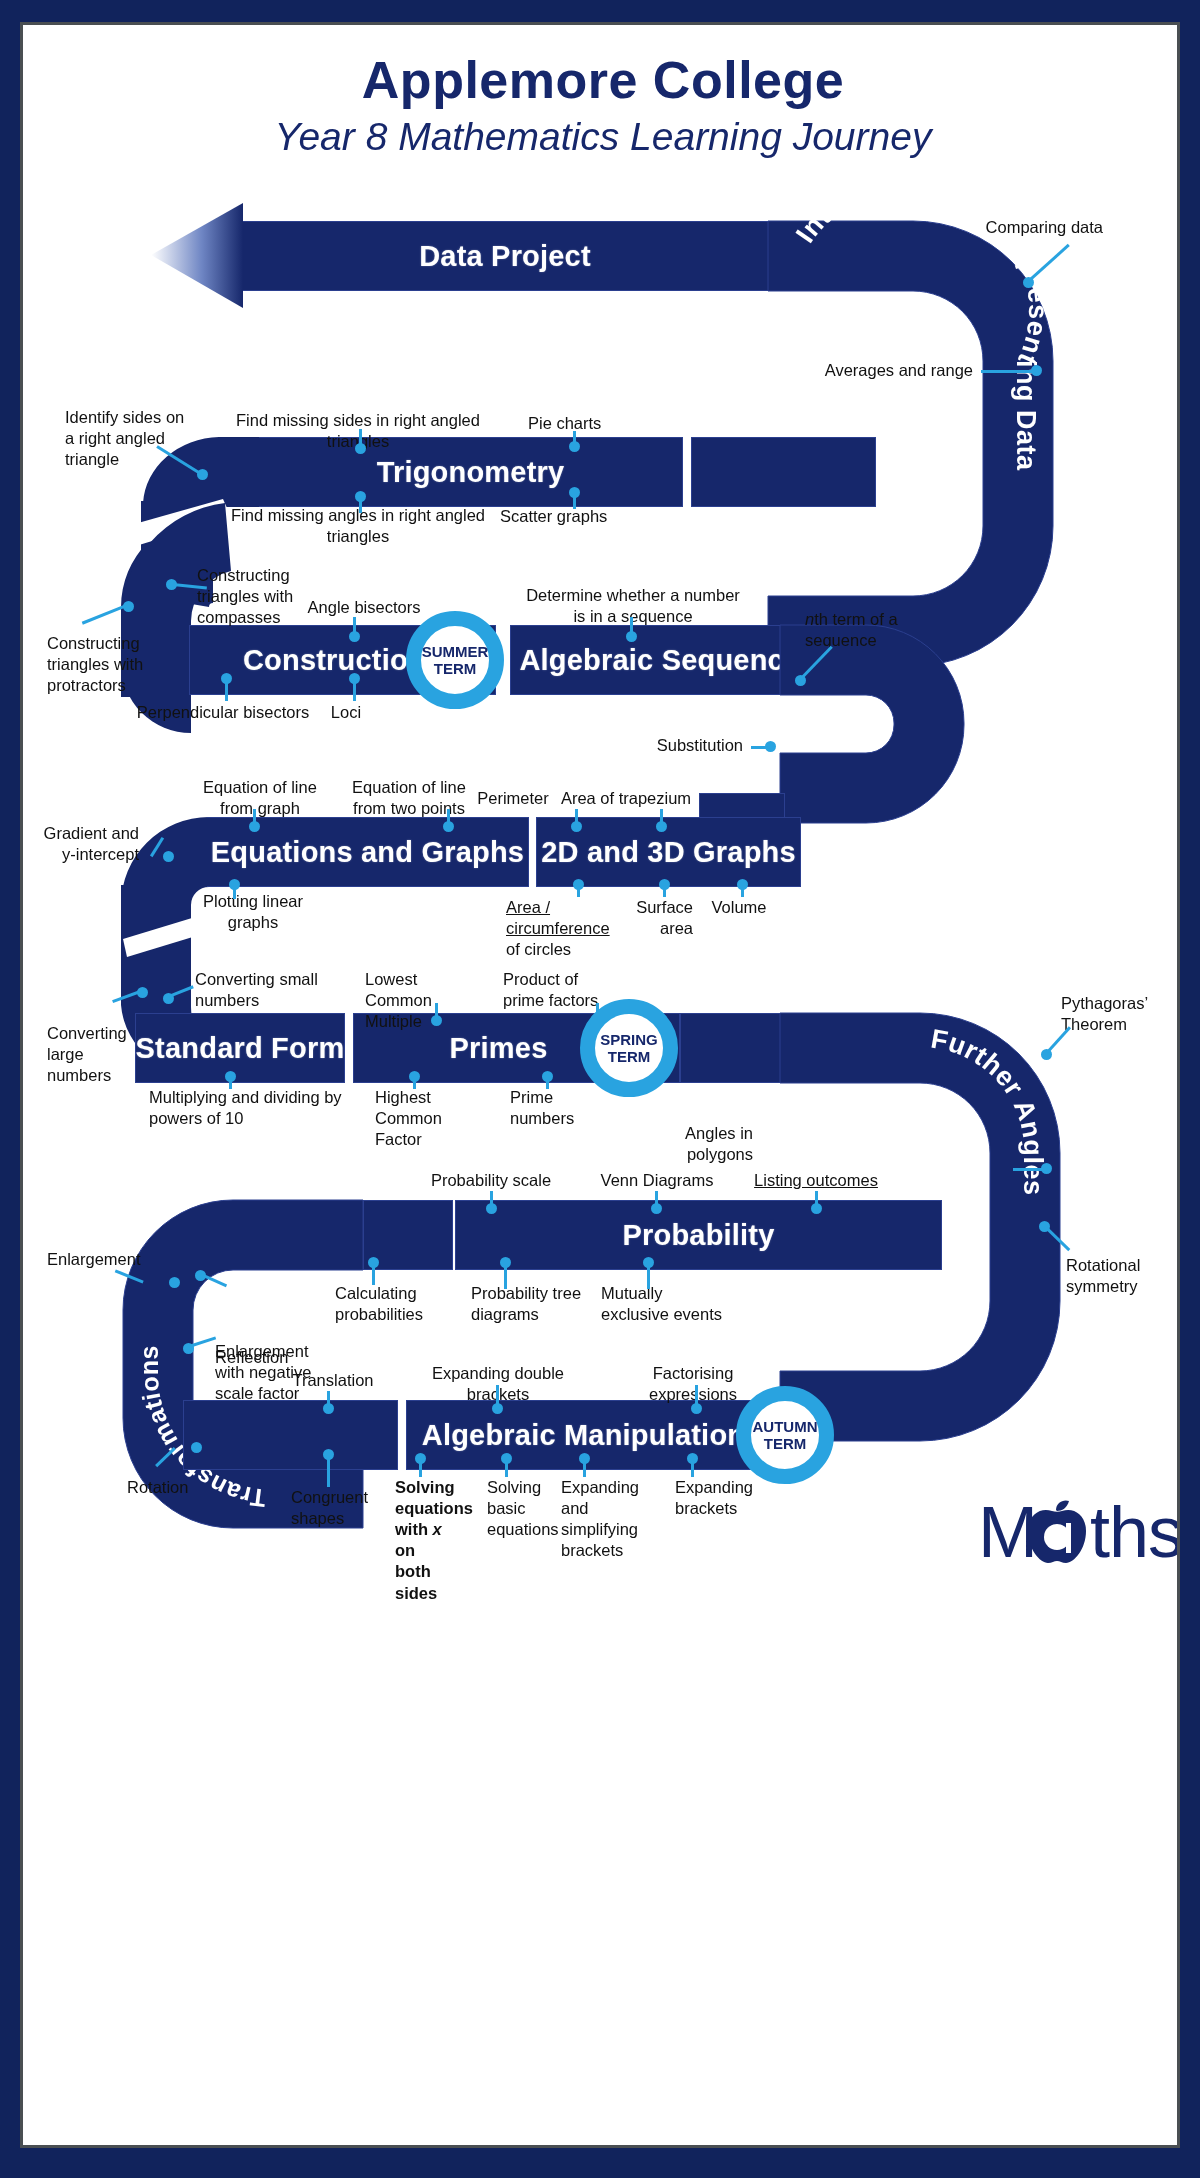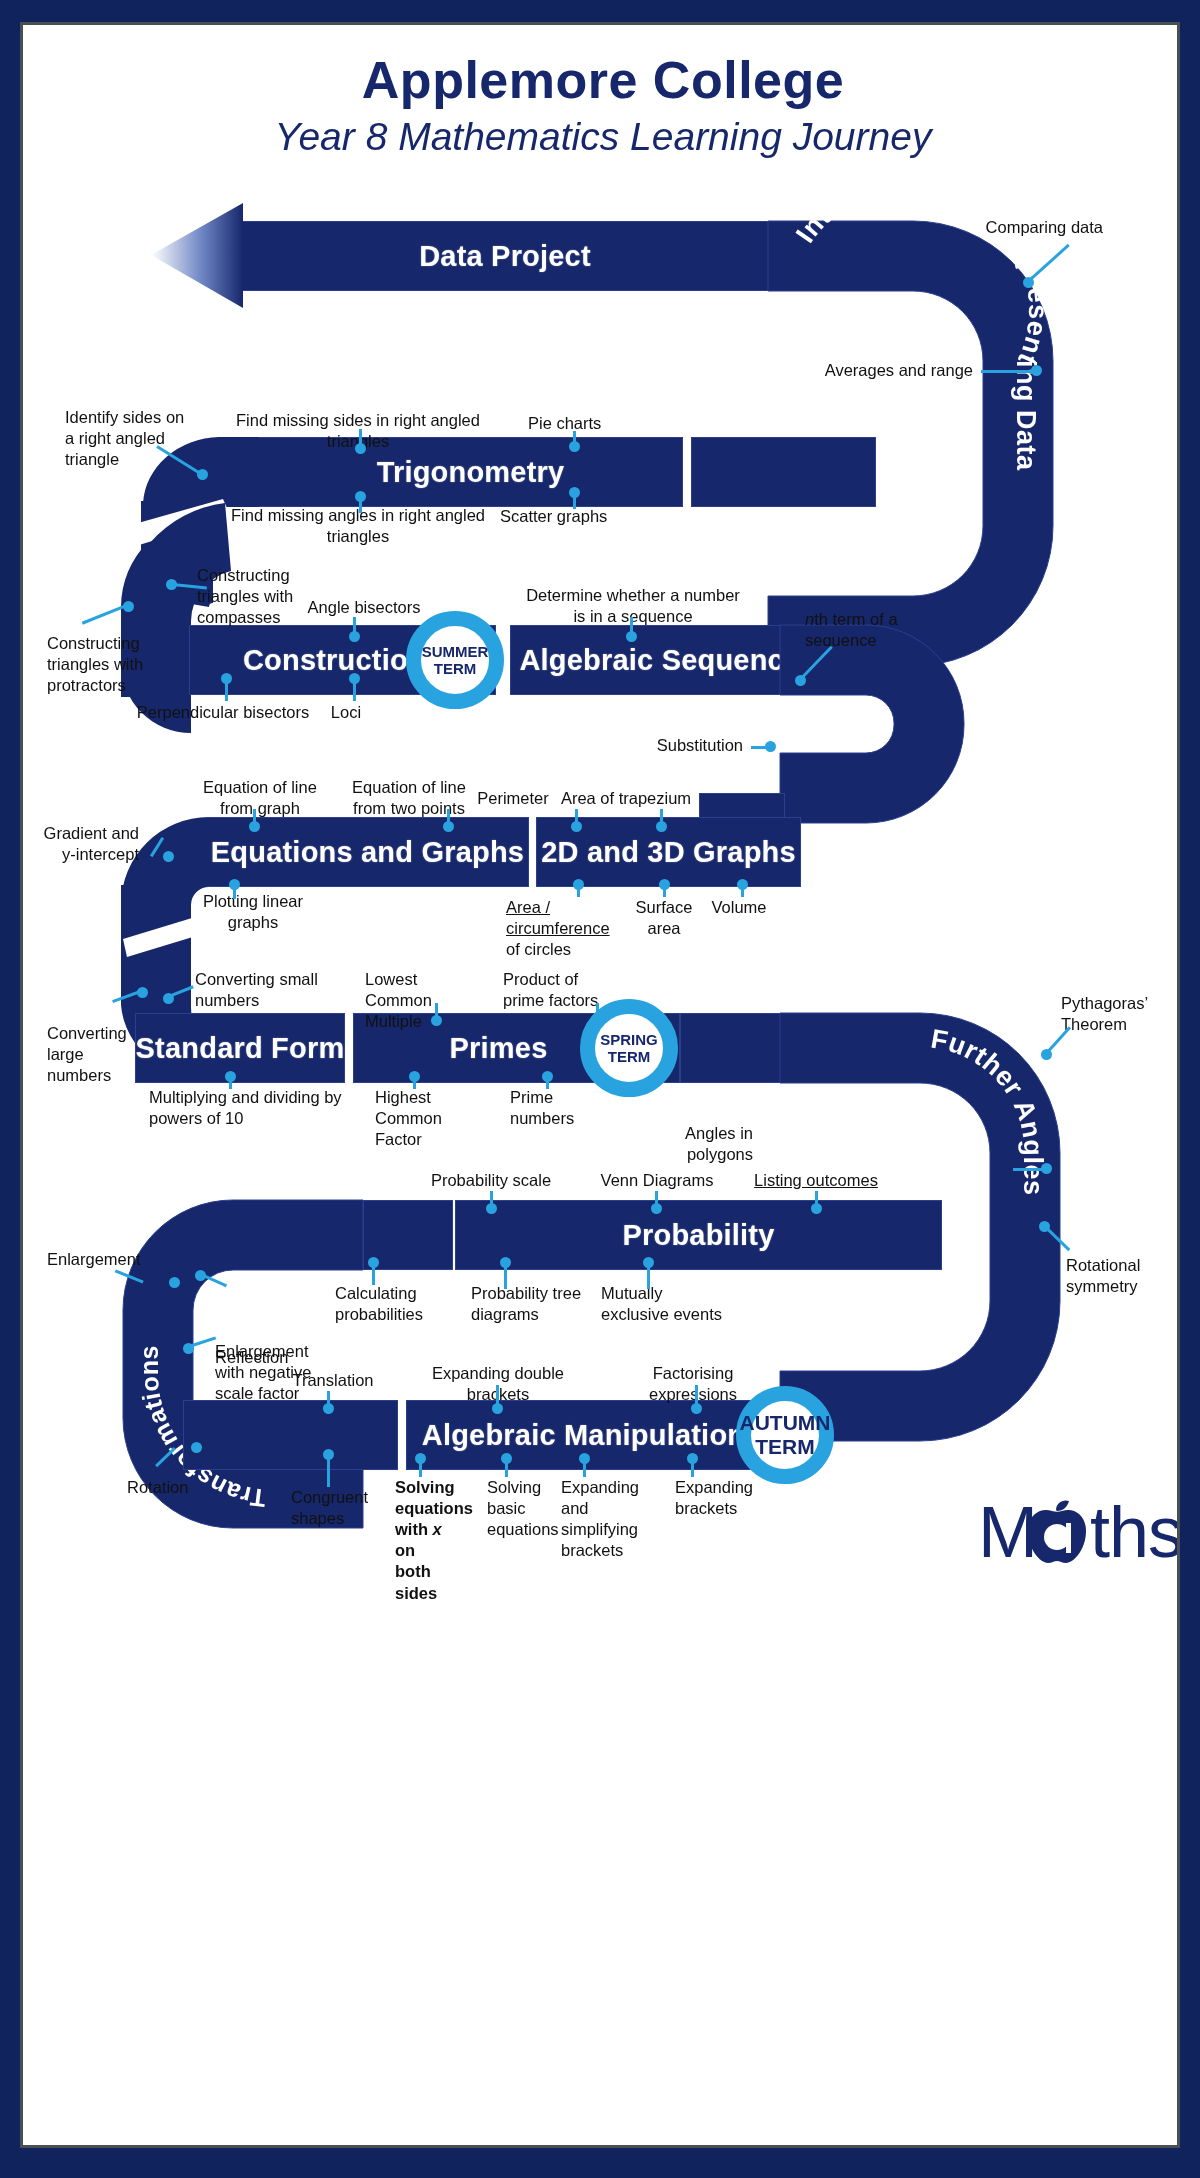--- a/index.html
+++ b/index.html
@@ -277,21 +277,21 @@
   <div class="dot" style="left:633px; top:796px;"></div>
   <div class="stem" style="left:637px; top:784px; height:16px;"></div>
 
   <div class="note" style="left:483px; top:872px; width:140px;">
     <span style="text-decoration:underline;">Area / circumference</span><br>
     <span>of circles</span>
   </div>
   <div class="dot" style="left:550px; top:854px;"></div>
   <div class="stem" style="left:554px; top:858px; height:14px;"></div>
 
-  <div class="note c" style="left:612px; top:872px; width:58px;">Surface area</div>
+  <div class="note c" style="left:612px; top:872px; width:58px;text-align:right;">Surface area</div>
   <div class="dot" style="left:636px; top:854px;"></div>
   <div class="stem" style="left:640px; top:858px; height:14px;"></div>
 
   <div class="note c" style="left:686px; top:872px; width:60px;">Volume</div>
   <div class="dot" style="left:714px; top:854px;"></div>
   <div class="stem" style="left:718px; top:858px; height:14px;"></div>
 
   <div style="position:absolute; left:96px; top:860px;">
     <svg width="200" height="190" viewBox="0 0 200 190">
       <path d="M2,0 L72,0 L72,46 A2,2 0 0 0 72,46 L2,46 Z" fill="#16276b"></path>
@@ -417,21 +417,21 @@
 
   <div class="note" style="left:192px; top:1322px; width:100px;">Reflection</div>
   <div class="dot" style="left:160px; top:1318px;"></div>
   <div class="lead" style="left:166px; top:1320px; width:28px; transform:rotate(-18deg);"></div>
 
   <div class="band" style="left:160px; top:1375px; width:215px; height:70px;"></div>
   <div class="band" style="left:383px; top:1375px; width:355px; height:70px;">
     <div class="band-label">Algebraic Manipulation</div>
   </div>
 
-  <div class="term" style="left:713px; top:1361px; width:98px; height:98px; font-size:21px;">
+  <div class="term" style="left:713px; top:1361px; width:98px; height:98px; font-size:15px;">
     <span>AUTUMN</span>
     <span>TERM</span>
   </div>
 
   <div class="note c" style="left:262px; top:1345px; width:96px;">Translation</div>
   <div class="dot" style="left:300px; top:1378px;"></div>
   <div class="stem" style="left:304px; top:1366px; height:16px;"></div>
 
   <div class="note c" style="left:380px; top:1338px; width:190px;">Expanding double brackets</div>
   <div class="dot" style="left:469px; top:1378px;"></div>

